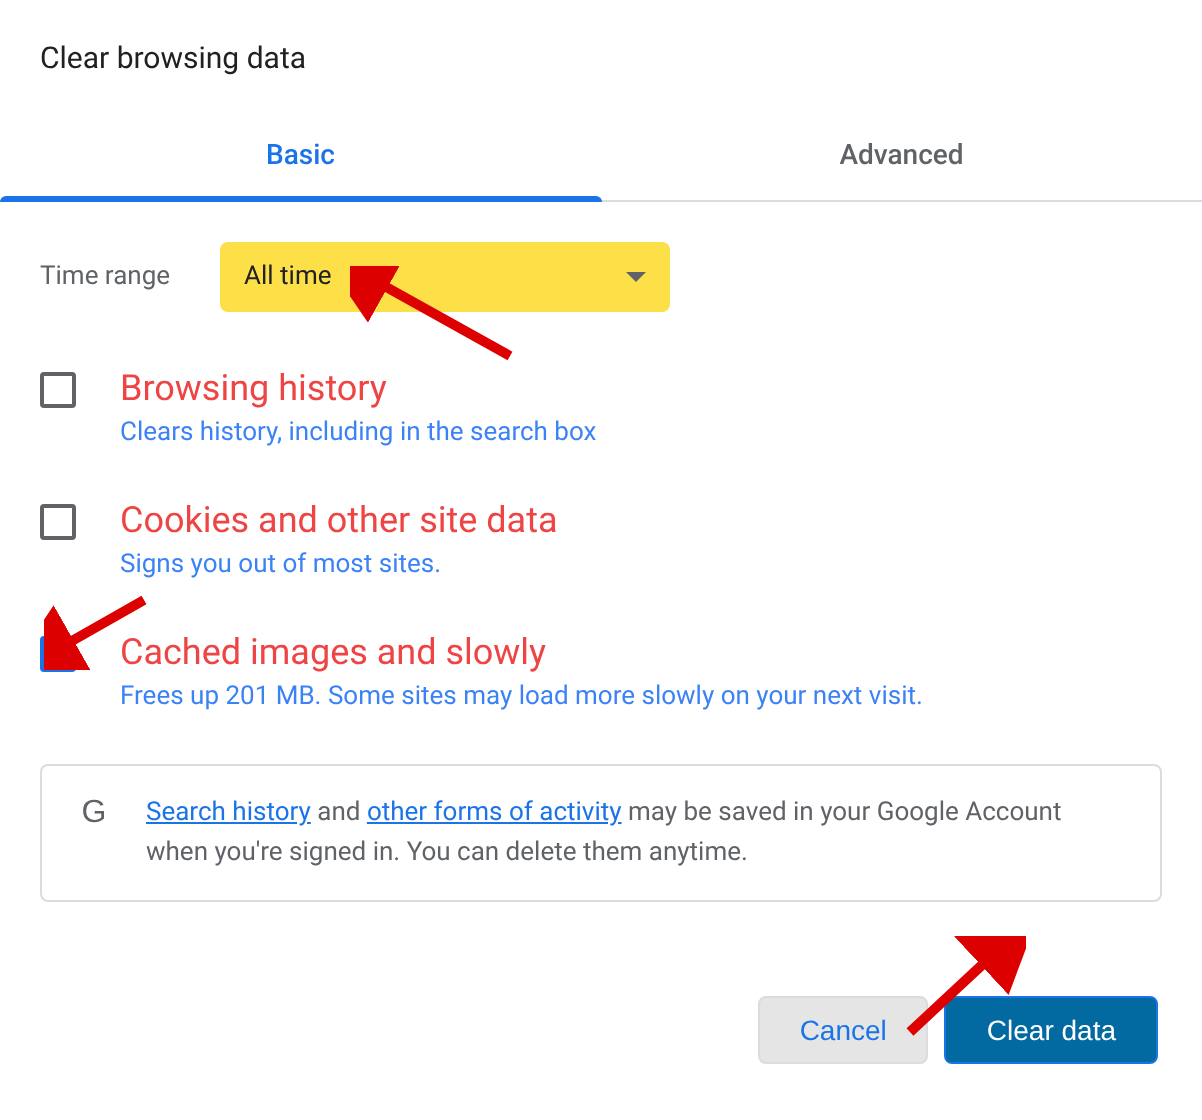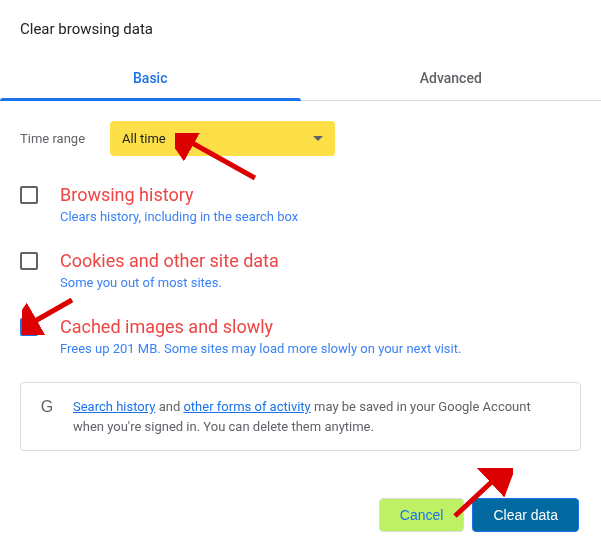--- a/index.html
+++ b/index.html
@@ -143,21 +143,21 @@
       bottom: 28px;
       display: flex;
       gap: 8px;
     }
     .btn {
       padding: 8px 20px;
       font-size: 14px;
       border-radius: 4px;
       cursor: pointer;
       border: 1px solid #dadce0;
-      background: #bef264;
+      background: #e5e5e5;
       color: #1a73e8;
       font-weight: 500;
     }
     .btn.primary {
       background: #0369a1;
       border-color: #1a73e8;
       color: #fff;
     }
     .arrow {
       position: absolute;
@@ -191,21 +191,21 @@
     <div class="opt-desc">Clears history, including in the search box</div>
   </div>
 </div>
 
 <div class="option-row">
   <div class="checkbox">
     
   </div>
   <div class="opt-text">
     <div class="opt-title">Cookies and other site data</div>
-    <div class="opt-desc">Some you out of most sites.</div>
+    <div class="opt-desc">Signs you out of most sites.</div>
   </div>
 </div>
 
 <div class="option-row">
   <div class="checkbox checked">
     <svg width="14" height="14" viewBox="0 0 24 24">
         <path fill="#fff" d="M9 16.2l-3.5-3.5 1.4-1.4L9 13.4l7.1-7.1 1.4 1.4z"></path>
       </svg>
   </div>
   <div class="opt-text">

